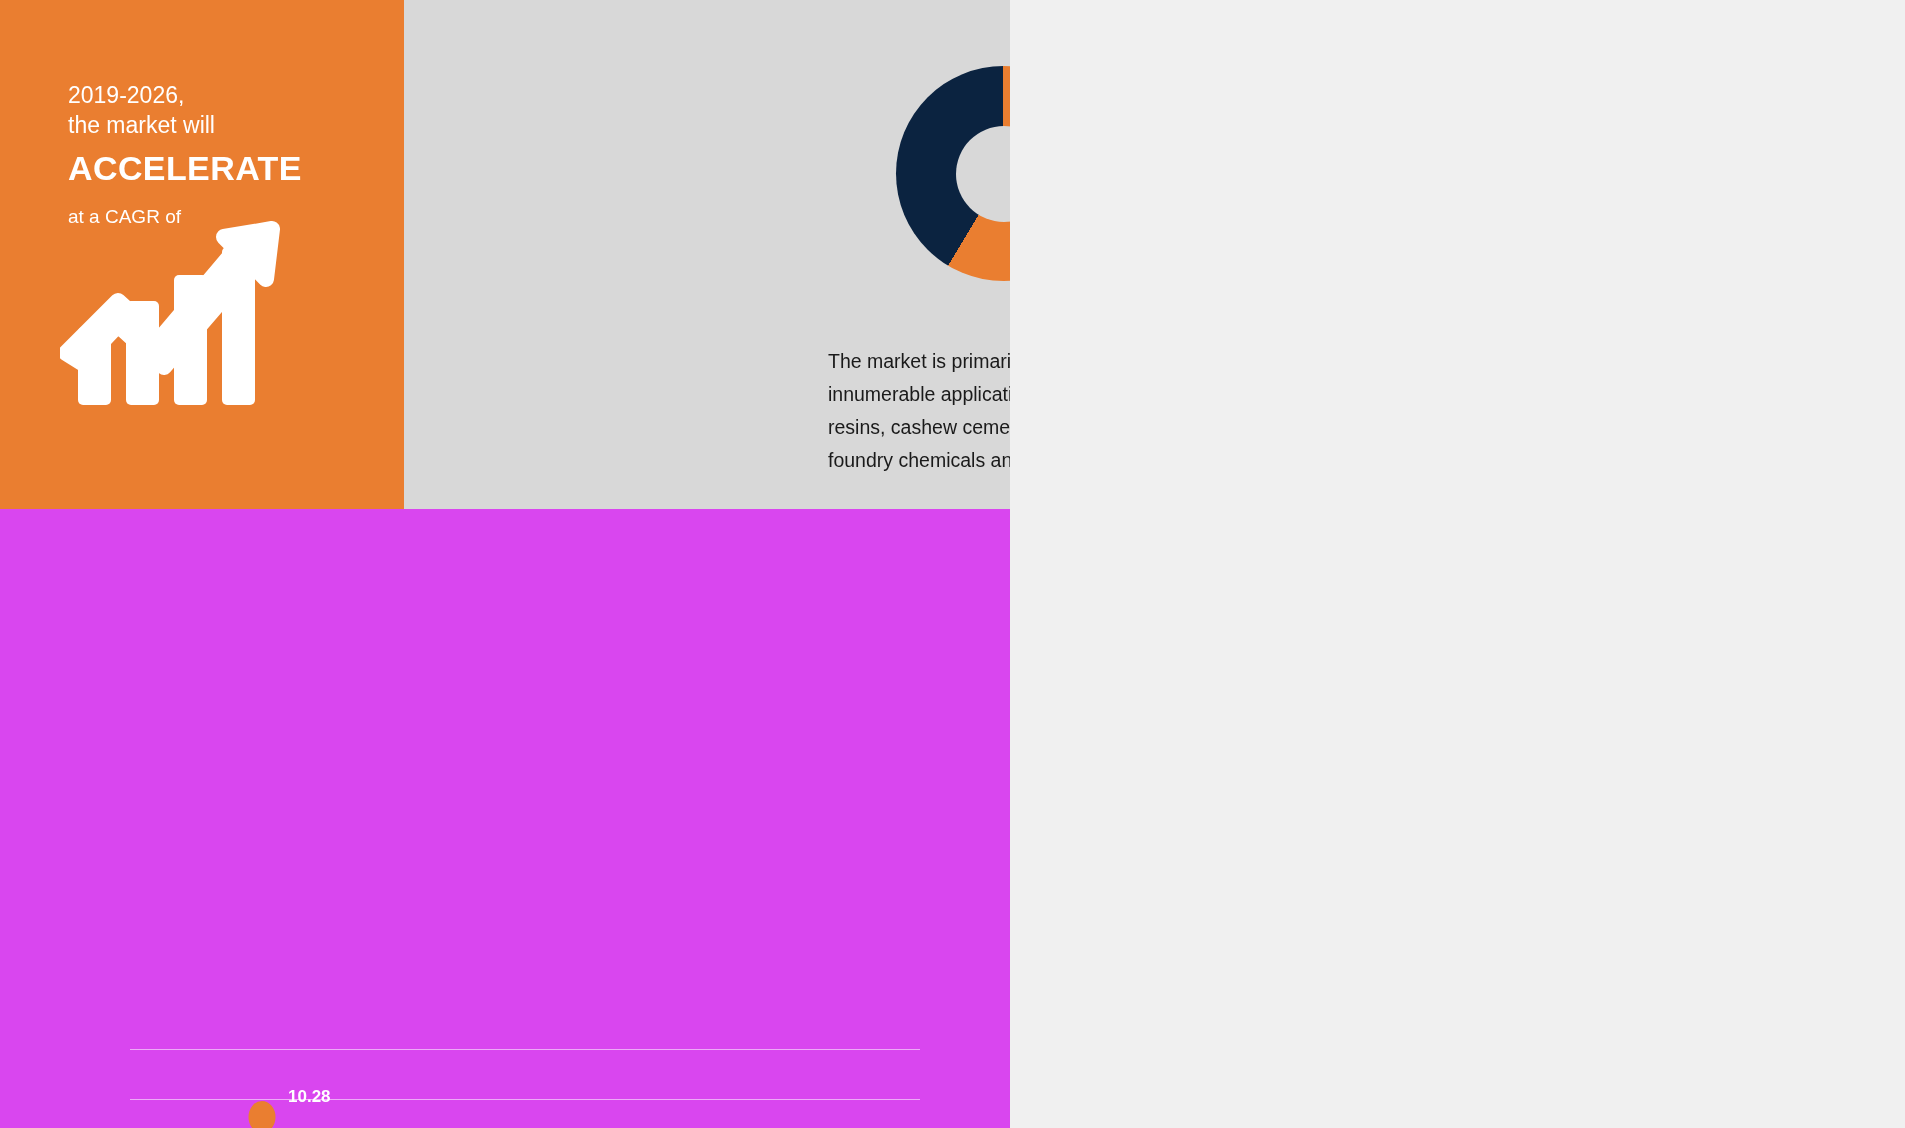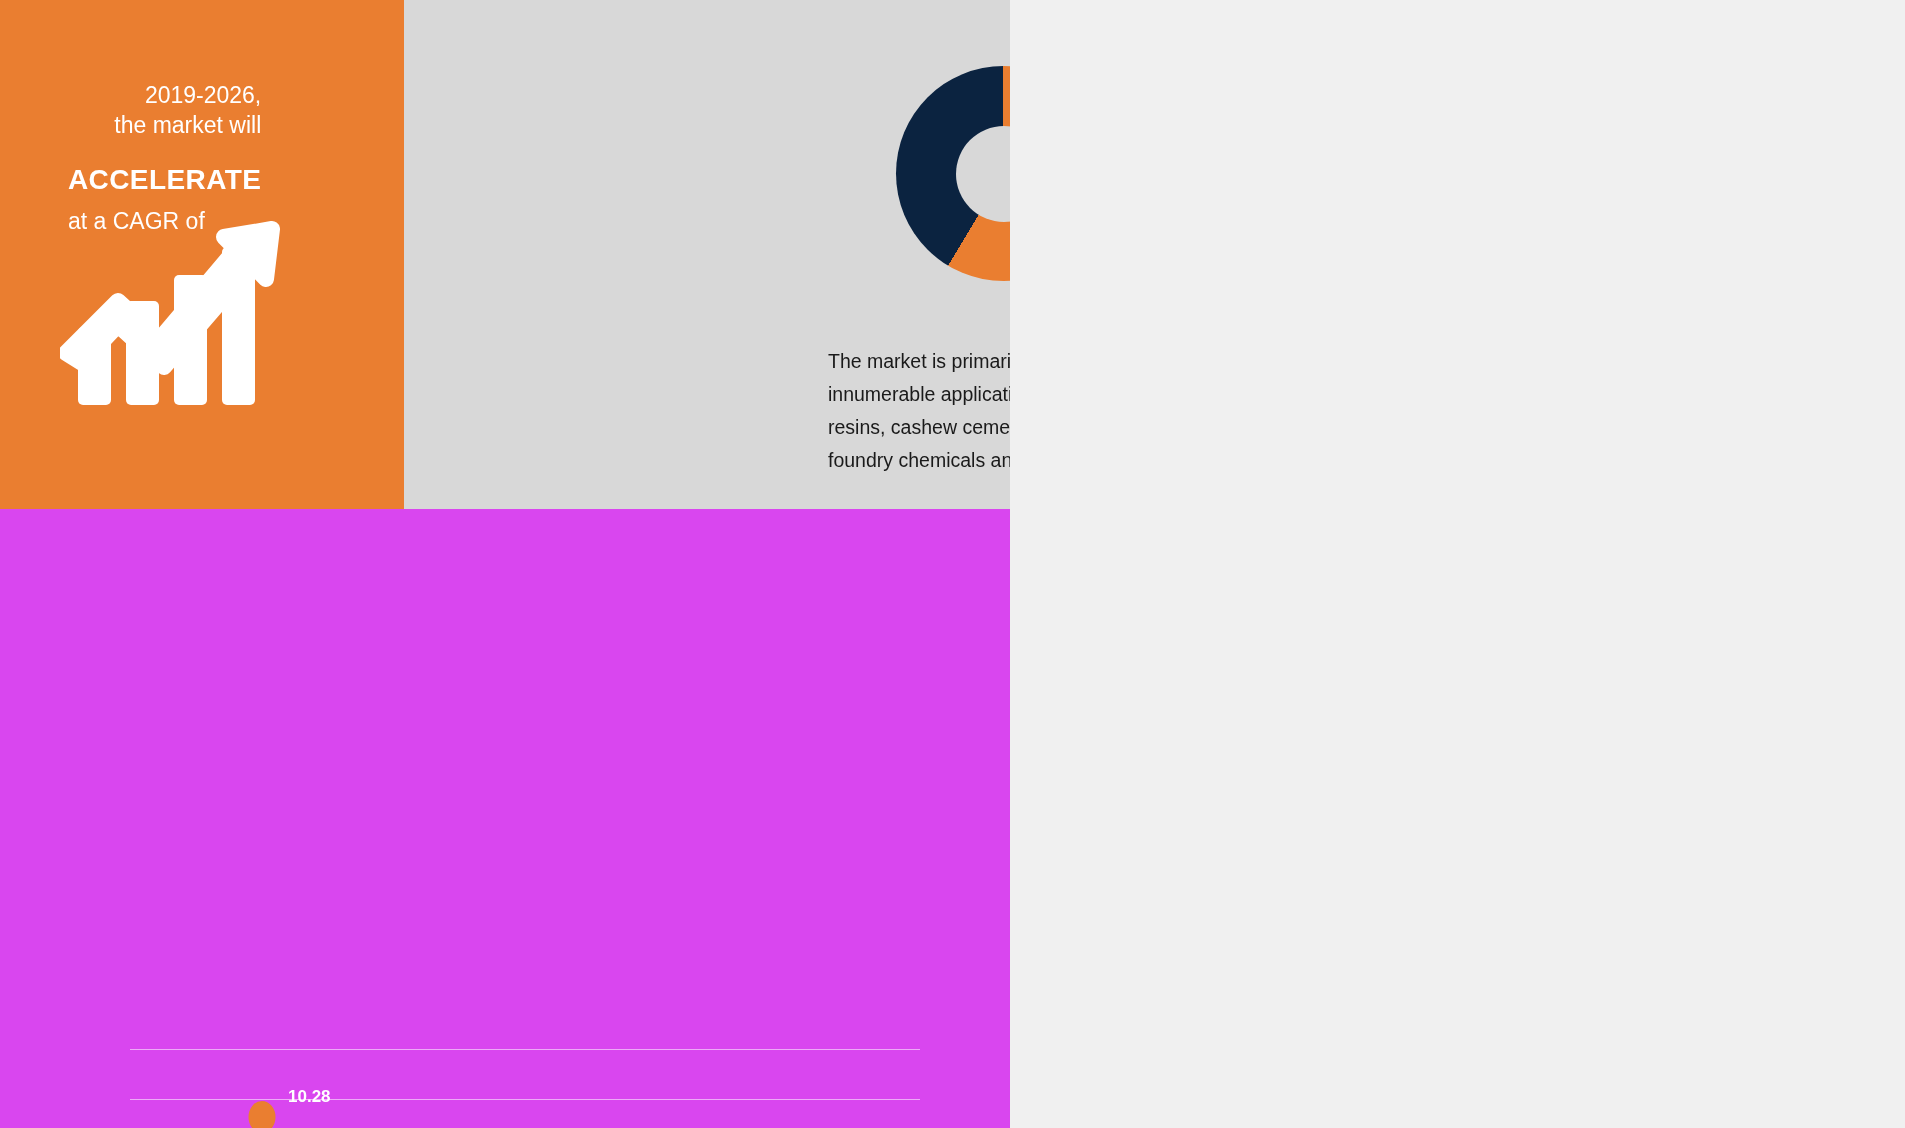--- a/index.html
+++ b/index.html
@@ -24,26 +24,26 @@
     position: absolute; left: 0; top: 509px; width: 1010px; height: 619px;
     background: #d946ef;
   }
   .panel-right {
     position: absolute; left: 1010px; top: 0; width: 895px; height: 1128px;
     background: #f0f0f0;
   }
 
   
   .acc-text { position: absolute; left: 68px; top: 80px; color: #ffffff; }
-  .acc-line1 { font-size: 23px; line-height: 30px; font-weight: 400; text-align: right; }
+  .acc-line1 { font-size: 23px; line-height: 30px; font-weight: 400; }
   .acc-big {
-    font-size: 28px; font-weight: 700; letter-spacing: 0.4px;
-    line-height: 48px; margin-top: 16px;
+    font-size: 34px; font-weight: 700; letter-spacing: 0.4px;
+    line-height: 48px; margin-top: 4px;
   }
-  .acc-line3 { font-size: 23px; line-height: 30px; margin-top: 2px; }
+  .acc-line3 { font-size: 19px; line-height: 30px; margin-top: 10px; }
   .acc-pct { font-size: 39px; font-weight: 700; line-height: 46px; }
 
   .acc-graphic { position: absolute; left: 60px; top: 205px; width: 260px; height: 200px; }
 
   
   .donut-wrap { position: absolute; left: 492px; top: 66px; width: 215px; height: 215px; }
   .donut {
     width: 215px; height: 215px; border-radius: 50%;
     background: conic-gradient(#ea7e30 0deg 211deg, #0b2340 211deg 360deg);
   }

